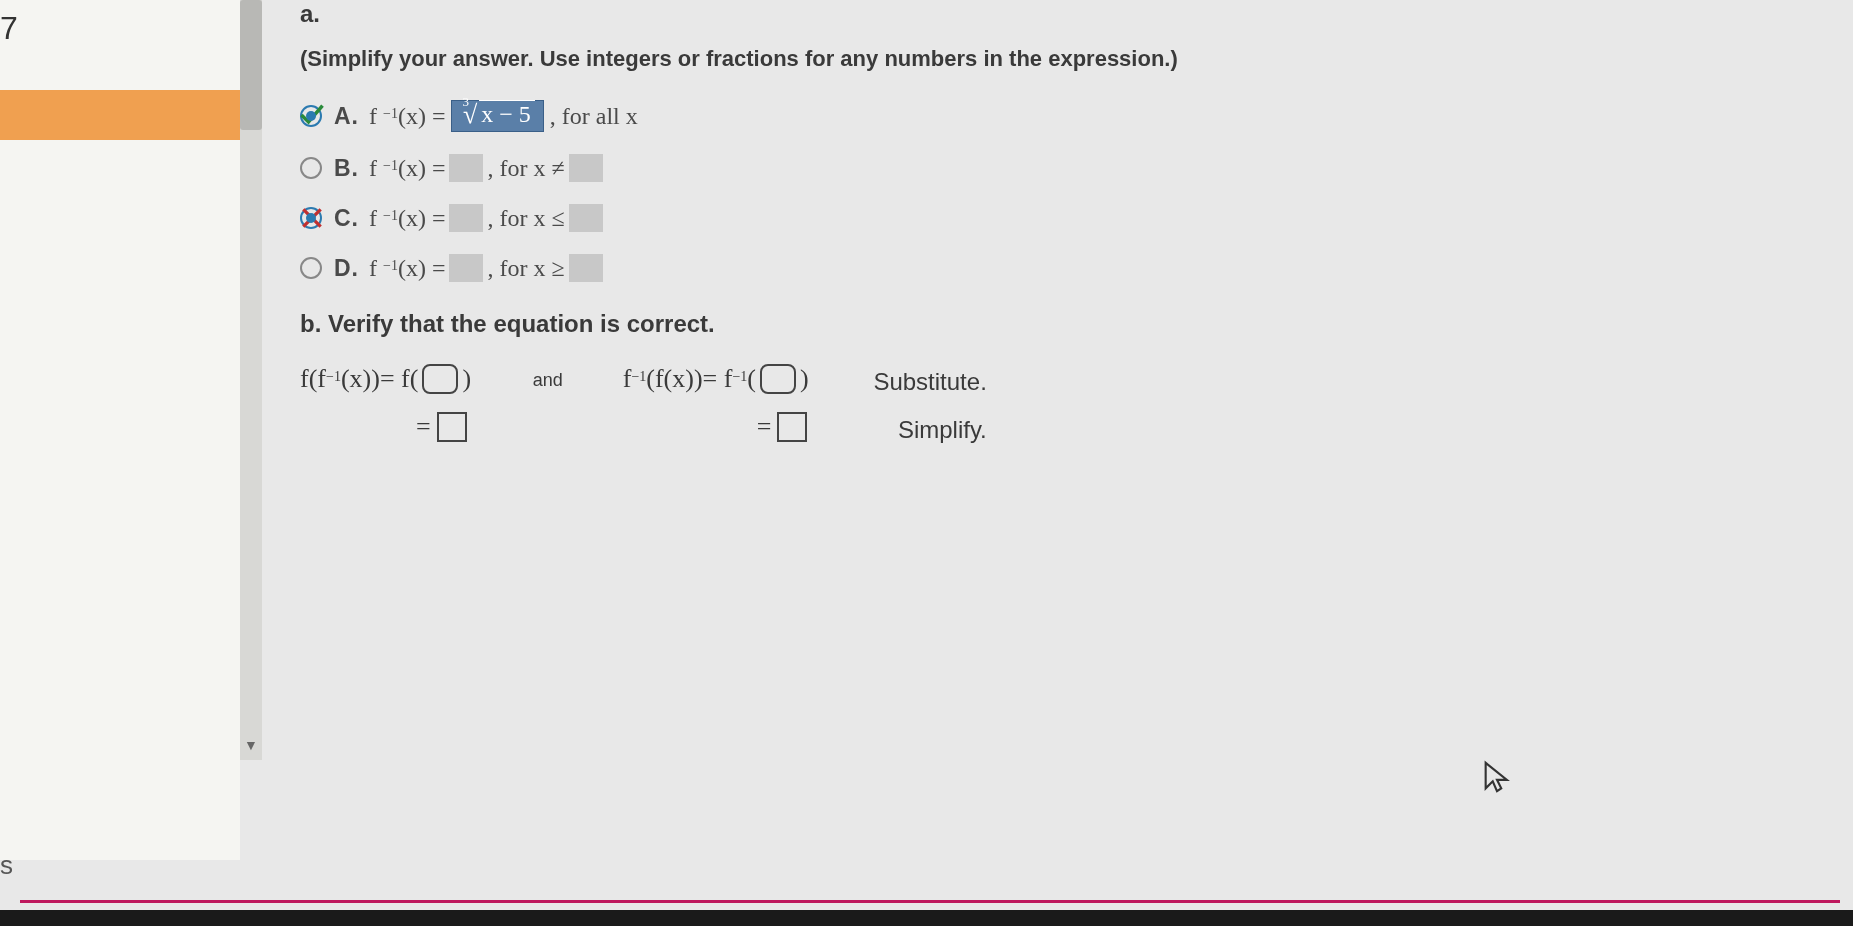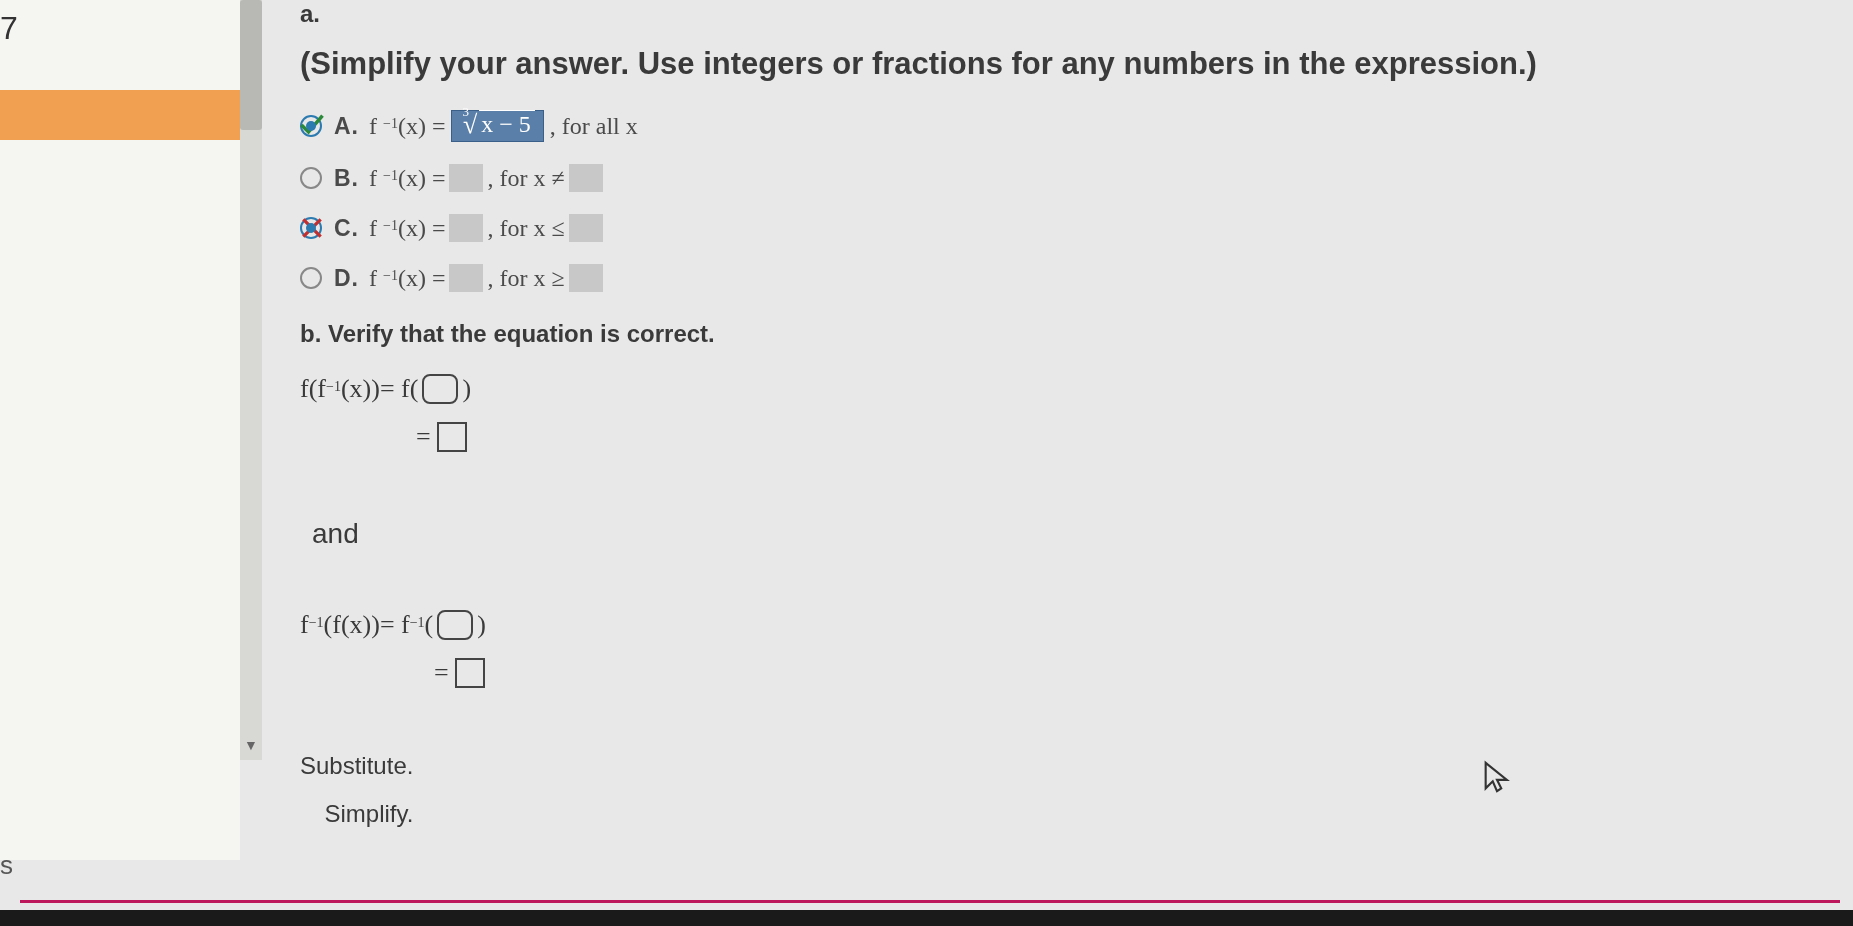--- a/index.html
+++ b/index.html
@@ -55,21 +55,21 @@
   .content {
     position: absolute;
     left: 300px; top: 0;
     width: 1540px;
     color: #3a3a3a;
     font-size: 22px;
   }
   .line { margin: 8px 0 18px 0; display: flex; align-items: center; flex-wrap: wrap; }
   .bold { font-weight: bold; }
   .instr1 { margin-top: 0; font-size: 24px; }
-  .instr2 { margin-top: 8px; margin-bottom: 28px; font-size: 31px; }
+  .instr2 { margin-top: 8px; margin-bottom: 28px; font-size: 22px; }
   .choice-row { display: flex; align-items: center; margin: 14px 0 22px 0; font-size: 23px; color: #4a4a4a; }
   .radio {
     width: 22px; height: 22px; border: 2px solid #888; border-radius: 50%;
     margin-right: 12px; display: inline-block; position: relative; flex-shrink: 0;
   }
   .radio.selected { border-color: #2b7ab0; }
   .radio.selected::after {
     content: ""; position: absolute; left: 4px; top: 4px;
     width: 10px; height: 10px; background: #2b7ab0; border-radius: 50%;
   }
@@ -100,25 +100,25 @@
   }
   .root-sym {
     display: inline-flex; align-items: flex-start; position: relative;
   }
   .root-idx { font-size: 13px; position: relative; top: -6px; left: 4px; }
   .radical { font-size: 26px; position: relative; left: -2px; }
   .radicand { border-top: 1.5px solid currentColor; padding: 0 4px 0 2px; font-size: 24px; }
   .partb-head { margin-top: 28px; font-size: 24px; }
   .verify-grid {
     display: flex; align-items: flex-start; gap: 60px;
-    margin-top: 26px; font-family: "Times New Roman", serif; font-size: 26px; flex-direction: column;
+    margin-top: 26px; font-family: "Times New Roman", serif; font-size: 26px;
   }
   .vcol { display: flex; flex-direction: column; gap: 18px; }
   .vrow { display: flex; align-items: center; }
-  .and-word { font-family: Arial, sans-serif; font-size: 28px; margin-top: 6px; margin-left: 12px; }
+  .and-word { font-family: Arial, sans-serif; font-size: 18px; margin-top: 6px; }
   .bigparen {
     display: inline-block; border: 2px solid #444; border-radius: 8px;
     width: 36px; height: 30px; margin: 0 4px;
   }
   .smallbox {
     display: inline-block; border: 2px solid #444;
     width: 30px; height: 30px; margin: 0 6px;
   }
   .labels { display: flex; flex-direction: column; gap: 20px; font-family: Arial,sans-serif; font-size: 24px; color: #3a3a3a; margin-top: 4px; align-items: flex-end; }
   .footer {

